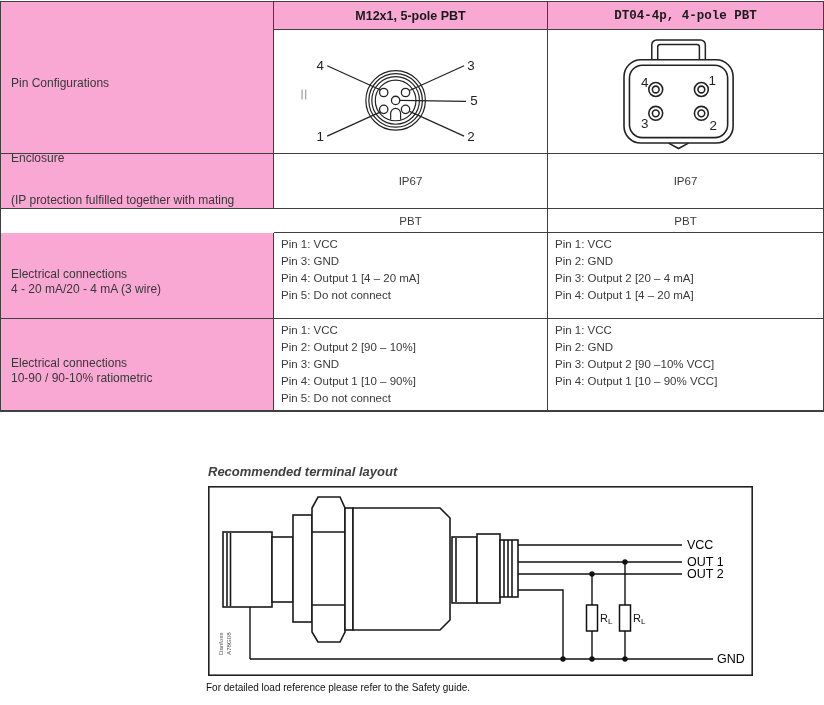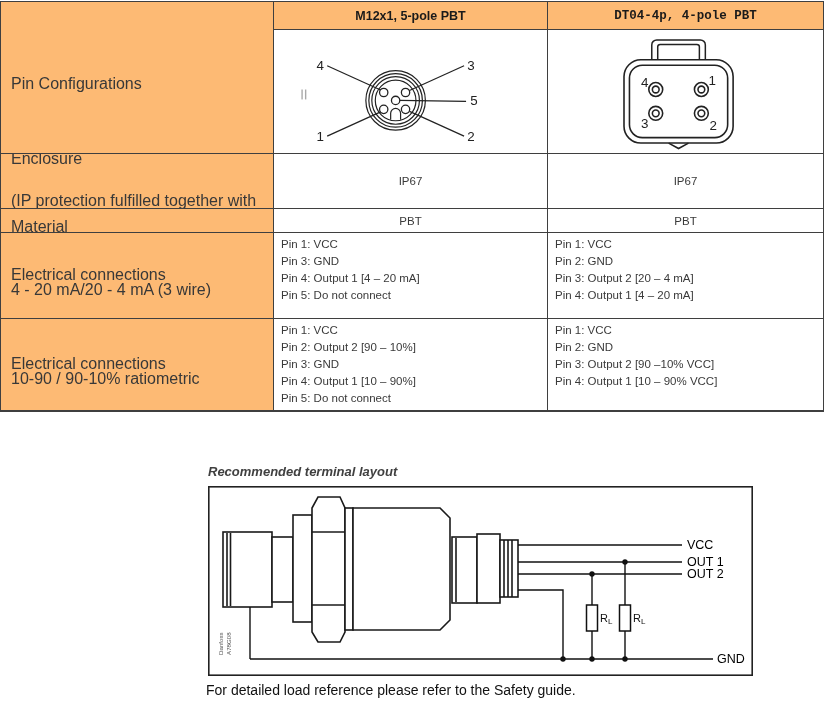--- a/index.html
+++ b/index.html
@@ -11,32 +11,32 @@
     position:absolute;left:0;top:1px;width:822px;
     display:grid;
     grid-template-columns:273px 274px 275px;
     grid-template-rows:28px 124px 55px 24px 86px 91px;
     border:1px solid #3f3f3f;border-bottom-width:2px;
     background:#fff;
   }
   .cell{box-sizing:border-box;border-right:1px solid #3f3f3f;border-bottom:1px solid #3f3f3f;overflow:hidden;}
   .cell.last-col{border-right:none;}
   .cell.last-row{border-bottom:none;}
-  .gray{background:#fdba74;}
+  .gray{background:#f9a8d4;}
   .head{display:flex;align-items:center;justify-content:center;font-weight:bold;font-size:12.5px;color:#1a1a1a;}
-  .rowlabel{display:flex;flex-direction:column;justify-content:center;padding:12px 12px 0 10px;font-size:16px;line-height:15px;color:#383838;}
+  .rowlabel{display:flex;flex-direction:column;justify-content:center;padding:12px 12px 0 10px;font-size:12px;line-height:15px;color:#383838;}
   .valcell{display:flex;align-items:center;justify-content:center;font-size:11.5px;color:#3a3a3a;}
   .pincell{padding:3px 4px 7px 7px;font-size:11.5px;line-height:16.9px;color:#3a3a3a;}
   .diagcell{position:relative;background:#fff;}
   .diagcell svg{display:block;width:100%;height:100%;}
 
   
   .tl-caption{position:absolute;left:208px;top:464px;font-size:13px;font-style:italic;font-weight:bold;color:#404040;}
   .tl-box{position:absolute;left:208px;top:486px;width:545px;height:218px;}
-  .footer-note{position:absolute;left:206px;top:682px;font-size:14px;color:#111;}
+  .footer-note{position:absolute;left:206px;top:682px;font-size:10px;color:#111;}
 
   svg text{font-family:"Liberation Sans",sans-serif;}
 </style>
 </head>
 <body>
 
 <div class="sheet">
 
   <div class="tbl">
 
@@ -124,23 +124,20 @@
       </svg>
     </div>
 
     <div class="cell gray rowlabel" style="grid-column:1;grid-row:3;gap:27px;">
       <span>Enclosure</span>
       <span>(IP protection fulfilled together with mating connector)</span>
     </div>
     <div class="cell valcell" style="grid-column:2;grid-row:3;">IP67</div>
     <div class="cell valcell last-col" style="grid-column:3;grid-row:3;">IP67</div>
 
-    <div class="cell gray rowlabel" style="grid-column:1;grid-row:4;">
-      <span>Material</span>
-    </div>
     <div class="cell valcell" style="grid-column:2;grid-row:4;">PBT</div>
     <div class="cell valcell last-col" style="grid-column:3;grid-row:4;">PBT</div>
 
     <div class="cell gray rowlabel" style="grid-column:1;grid-row:5;">
       <span>Electrical connections</span>
       <span>4 - 20 mA/20 - 4 mA (3 wire)</span>
     </div>
     <div class="cell pincell" style="grid-column:2;grid-row:5;">
       <div>Pin 1: VCC</div>
       <div>Pin 3: GND</div>

